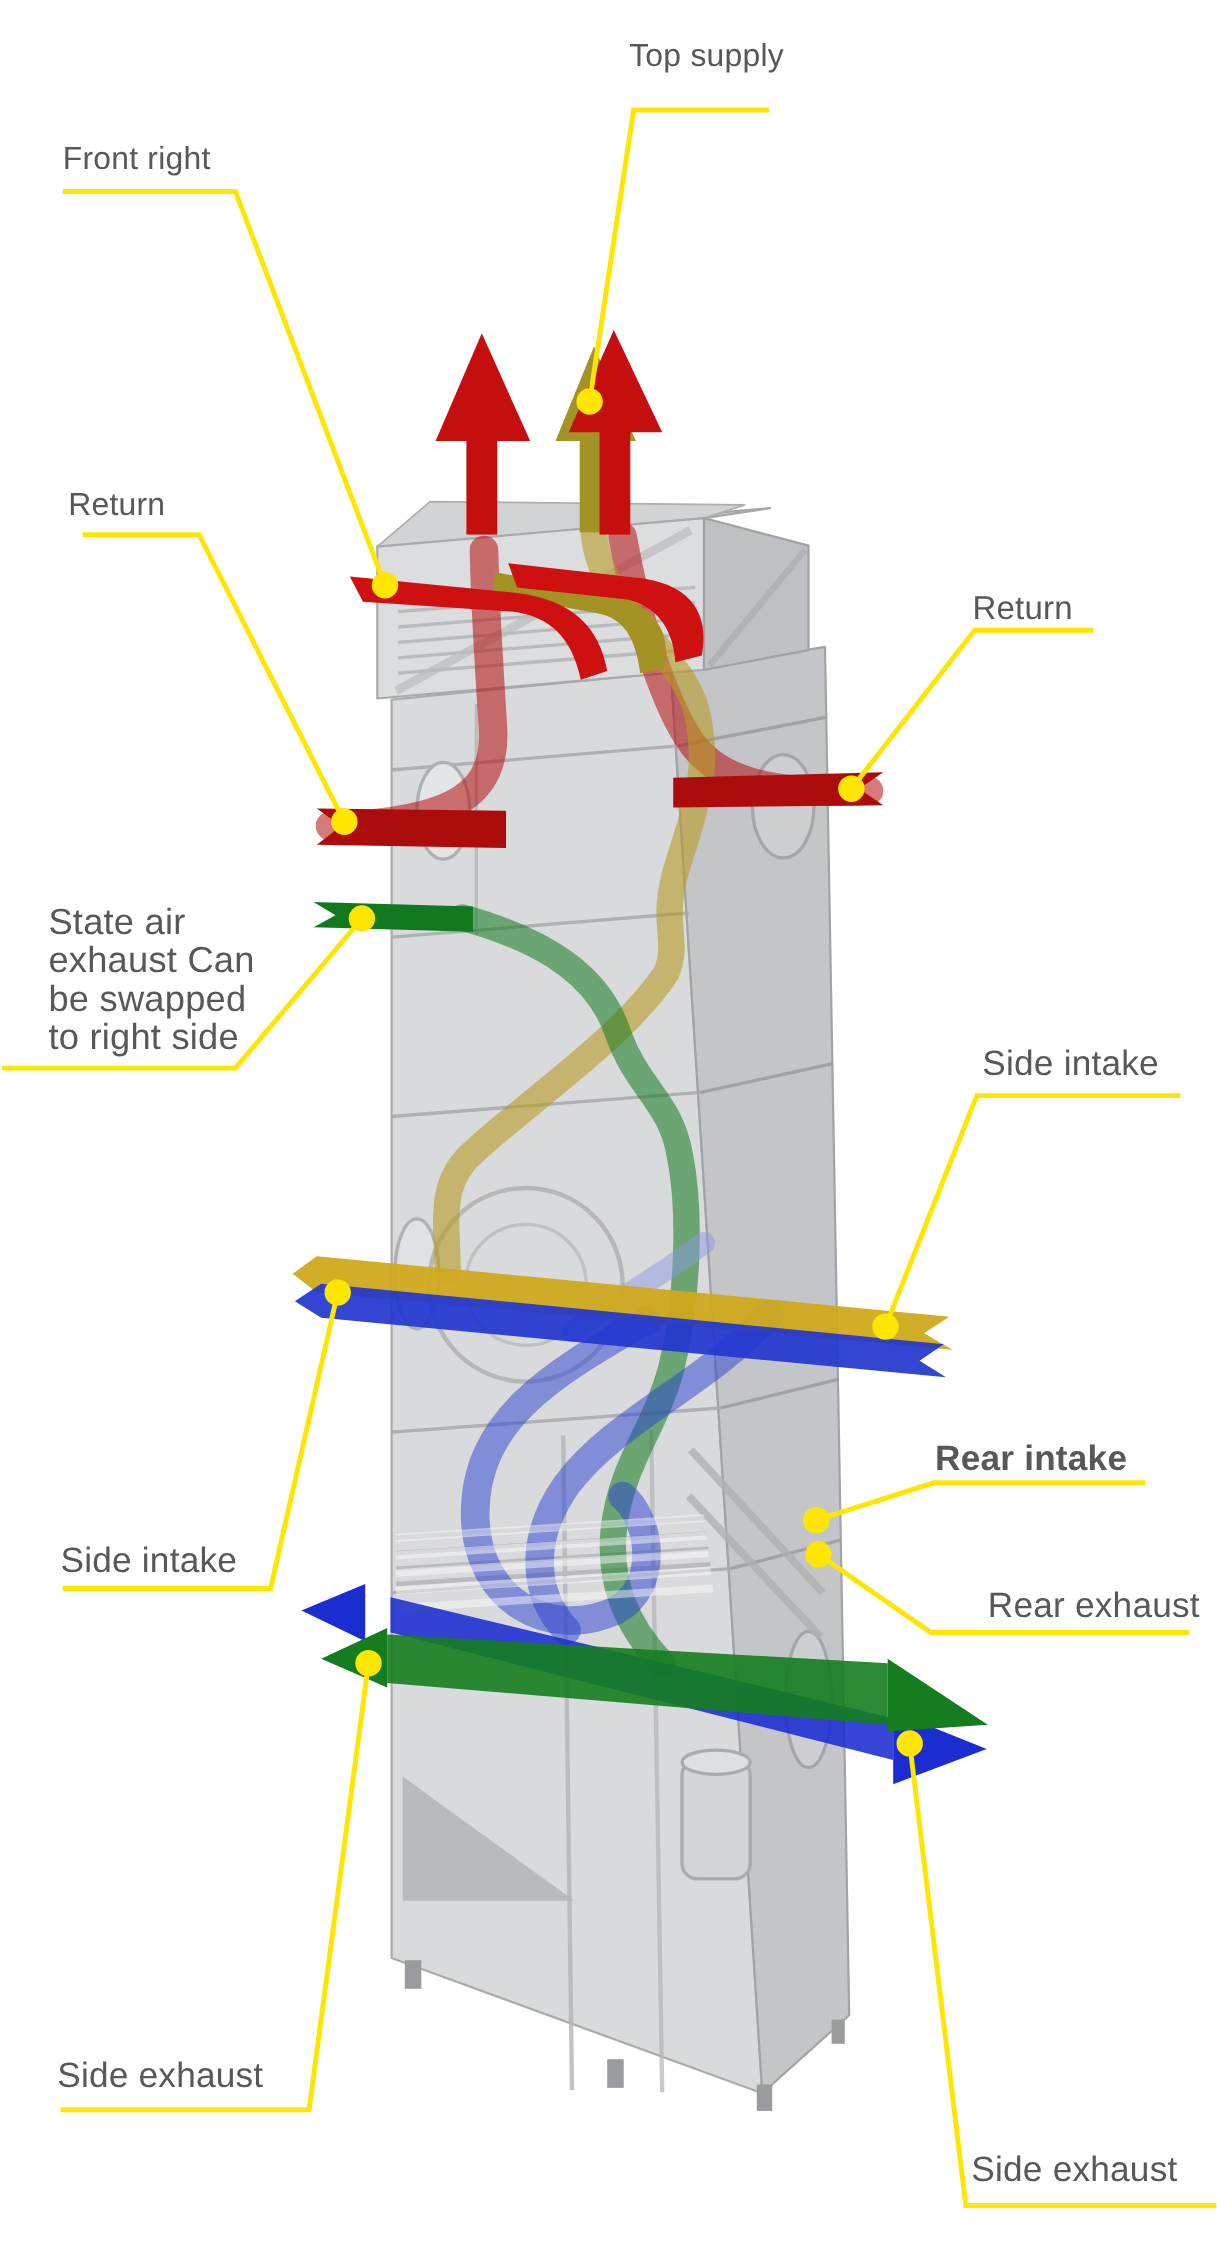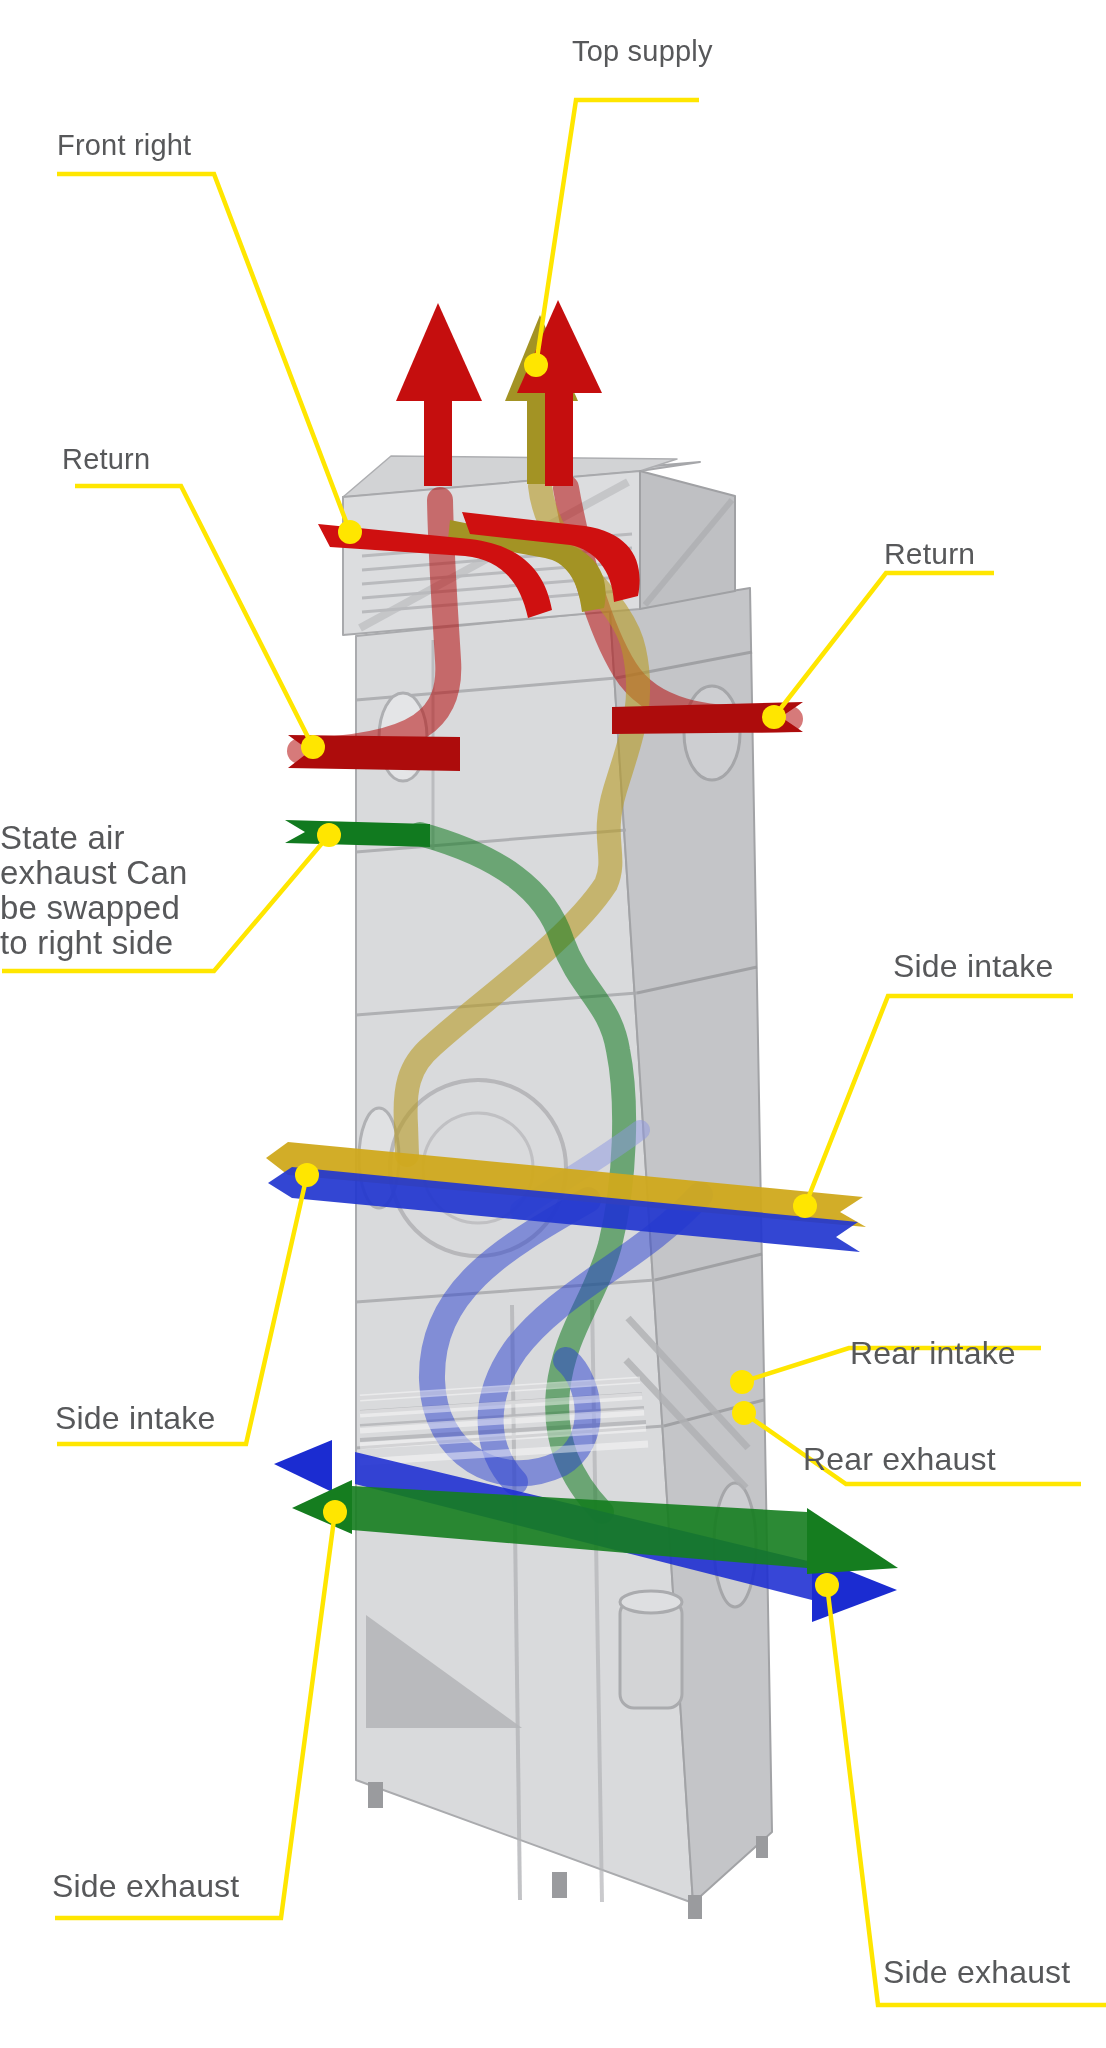--- a/index.html
+++ b/index.html
@@ -2,21 +2,21 @@
 <html><head>
 <meta charset="utf-8">
 <style>
   html,body{margin:0;padding:0;background:#ffffff;}
   body{width:1106px;height:2048px;position:relative;overflow:hidden;
        font-family:"Liberation Sans","DejaVu Sans",sans-serif;}
   .stage{position:absolute;left:0;top:0;width:1106px;height:2048px;}
   svg.layer{position:absolute;left:0;top:0;}
   .lbl{position:absolute;color:#57585a;font-weight:400;line-height:1.05;
        white-space:nowrap;letter-spacing:0.2px;}
-  .lbl.wrap{white-space:normal;}
+  .lbl.wrap{white-space:normal;margin-left:44px;}
   .s29{font-size:29px;}
   .s30{font-size:30px;}
   .s33{font-size:33px;line-height:35px;}
   .s34{font-size:32px;}
 </style>
 </head>
 <body>
 
 <div class="stage">
 
@@ -193,19 +193,19 @@
     <circle cx="827" cy="1585" r="12"></circle>
   </g>
 </svg>
 
   <div class="lbl s29" style="left:572px;top:36px;">Top supply</div>
   <div class="lbl s29" style="left:57px;top:130px;">Front right</div>
   <div class="lbl s29" style="left:62px;top:444px;">Return</div>
   <div class="lbl s30" style="left:884px;top:538px;">Return</div>
   <div class="lbl wrap s33" style="left:0px;top:820px;width:216px;">State air exhaust Can be swapped to right side</div>
   <div class="lbl s34" style="left:893px;top:950px;">Side intake</div>
-  <div class="lbl s34" style="left:850px;top:1337px;">Rear intake</div>
+  <div class="lbl s34" style="left:850px;top:1309px;font-weight:bold;">Rear intake</div>
   <div class="lbl s34" style="left:55px;top:1402px;">Side intake</div>
-  <div class="lbl s34" style="left:803px;top:1443px;text-align:right;">Rear exhaust</div>
+  <div class="lbl s34" style="left:898px;top:1443px;text-align:right;">Rear exhaust</div>
   <div class="lbl s34" style="left:52px;top:1870px;">Side exhaust</div>
   <div class="lbl s34" style="left:883px;top:1956px;">Side exhaust</div>
 
 </div>
 
 </body></html>

